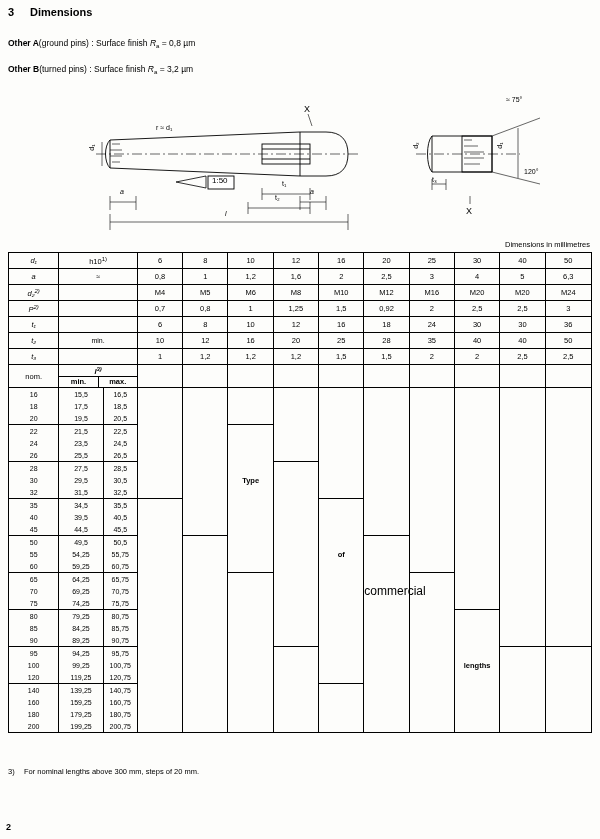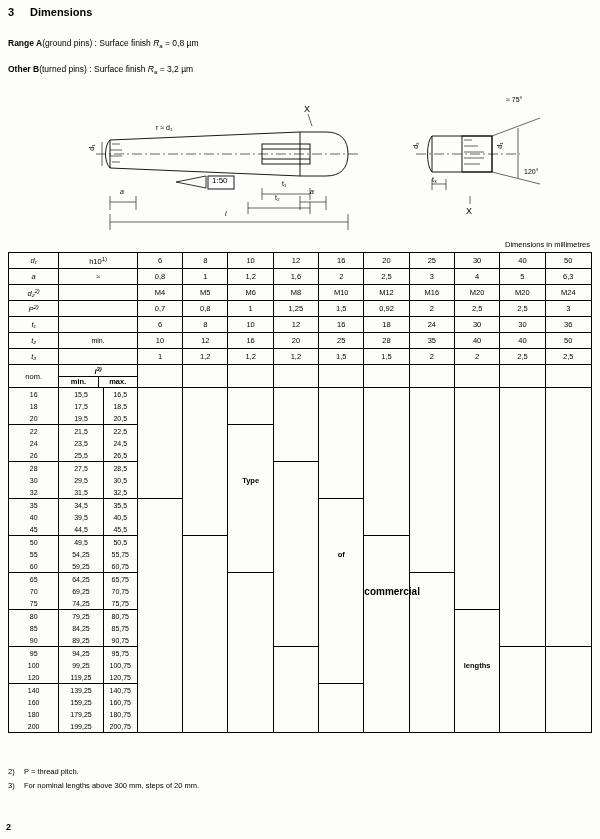--- a/index.html
+++ b/index.html
@@ -59,21 +59,21 @@
 </head>
 <body>
 
 <div class="page">
 
   <div class="sec-head">
     <span class="sec-num">3</span><span>Dimensions</span>
   </div>
 
   <div class="type-line" style="top:38px;">
-    <b>Range A</b><span>(ground pins) : Surface finish </span><i>R</i><span class="sub">a</span><span> = 0,8 µm</span>
+    <b>Other A</b><span>(ground pins) : Surface finish </span><i>R</i><span class="sub">a</span><span> = 0,8 µm</span>
   </div>
 
   <div class="type-line" style="top:64px;">
     <b>Other B</b><span>(turned pins) : Surface finish </span><i>R</i><span class="sub">a</span><span> = 3,2 µm</span>
   </div>
 
   <div class="drawing">
     <svg width="600" height="150" viewBox="0 0 600 150">
       <g stroke="#000" fill="none" stroke-width="0.9">
 
@@ -543,21 +543,21 @@
         </tr>
         <tr>
           <td class="bold" style="height: 10px; line-height: 9px; font-size: 7px; border-top: 0px; border-bottom: 0px;">70</td>
           <td style="height: 10px; line-height: 9px; font-size: 7px; border-top: 0px; border-bottom: 0px;">69,25</td>
           <td style="height: 10px; line-height: 9px; font-size: 7px; border-top: 0px; border-bottom: 0px;">70,75</td>
           <td style="height: 10px; line-height: 9px; font-size: 7.5px; font-weight: bold; border-width: 0px 1px; border-top-style: initial; border-top-color: initial; border-bottom-style: initial; border-bottom-color: initial; border-left-style: solid; border-left-color: rgb(0, 0, 0); border-right-style: solid; border-right-color: rgb(0, 0, 0);"></td>
           <td style="height: 10px; line-height: 9px; font-size: 7.5px; font-weight: bold; border-width: 0px 1px; border-top-style: initial; border-top-color: initial; border-bottom-style: initial; border-bottom-color: initial; border-left-style: solid; border-left-color: rgb(0, 0, 0); border-right-style: solid; border-right-color: rgb(0, 0, 0);"></td>
           <td style="height: 10px; line-height: 9px; font-size: 7.5px; font-weight: bold; border-width: 0px 1px; border-top-style: initial; border-top-color: initial; border-bottom-style: initial; border-bottom-color: initial; border-left-style: solid; border-left-color: rgb(0, 0, 0); border-right-style: solid; border-right-color: rgb(0, 0, 0);"></td>
           <td style="height: 10px; line-height: 9px; font-size: 7.5px; font-weight: bold; border-width: 0px 1px; border-top-style: initial; border-top-color: initial; border-bottom-style: initial; border-bottom-color: initial; border-left-style: solid; border-left-color: rgb(0, 0, 0); border-right-style: solid; border-right-color: rgb(0, 0, 0);"></td>
           <td style="height: 10px; line-height: 9px; font-size: 7.5px; font-weight: bold; border-width: 0px 1px; border-top-style: initial; border-top-color: initial; border-bottom-style: initial; border-bottom-color: initial; border-left-style: solid; border-left-color: rgb(0, 0, 0); border-right-style: solid; border-right-color: rgb(0, 0, 0);"></td>
-          <td style="height: 10px; line-height: 9px; font-size: 10px; font-weight: bold; border-width: 0px 1px; border-top-style: initial; border-top-color: initial; border-bottom-style: initial; border-bottom-color: initial; border-left-style: solid; border-left-color: rgb(0, 0, 0); border-right-style: solid; border-right-color: rgb(0, 0, 0);">commercial</td>
+          <td style="height: 10px; line-height: 9px; font-size: 12px; font-weight: normal; border-width: 0px 1px; border-top-style: initial; border-top-color: initial; border-bottom-style: initial; border-bottom-color: initial; border-left-style: solid; border-left-color: rgb(0, 0, 0); border-right-style: solid; border-right-color: rgb(0, 0, 0);">commercial</td>
           <td style="height: 10px; line-height: 9px; font-size: 7.5px; font-weight: bold; border-width: 0px 1px; border-top-style: initial; border-top-color: initial; border-bottom-style: initial; border-bottom-color: initial; border-left-style: solid; border-left-color: rgb(0, 0, 0); border-right-style: solid; border-right-color: rgb(0, 0, 0);"></td>
           <td style="height: 10px; line-height: 9px; font-size: 7.5px; font-weight: bold; border-width: 0px 1px; border-top-style: initial; border-top-color: initial; border-bottom-style: initial; border-bottom-color: initial; border-left-style: solid; border-left-color: rgb(0, 0, 0); border-right-style: solid; border-right-color: rgb(0, 0, 0);"></td>
           <td style="height: 10px; line-height: 9px; font-size: 7.5px; font-weight: bold; border-width: 0px 1px; border-top-style: initial; border-top-color: initial; border-bottom-style: initial; border-bottom-color: initial; border-left-style: solid; border-left-color: rgb(0, 0, 0); border-right-style: solid; border-right-color: rgb(0, 0, 0);"></td>
           <td style="height: 10px; line-height: 9px; font-size: 7.5px; font-weight: bold; border-width: 0px 1px; border-top-style: initial; border-top-color: initial; border-bottom-style: initial; border-bottom-color: initial; border-left-style: solid; border-left-color: rgb(0, 0, 0); border-right-style: solid; border-right-color: rgb(0, 0, 0);"></td>
         </tr>
         <tr>
           <td class="bold" style="height: 10px; line-height: 9px; font-size: 7px; border-top: 0px; border-bottom: 1px solid rgb(0, 0, 0);">75</td>
           <td style="height: 10px; line-height: 9px; font-size: 7px; border-top: 0px; border-bottom: 1px solid rgb(0, 0, 0);">74,25</td>
           <td style="height: 10px; line-height: 9px; font-size: 7px; border-top: 0px; border-bottom: 1px solid rgb(0, 0, 0);">75,75</td>
           <td style="height: 10px; line-height: 9px; font-size: 7.5px; font-weight: bold; border-width: 0px 1px; border-top-style: initial; border-top-color: initial; border-bottom-style: initial; border-bottom-color: initial; border-left-style: solid; border-left-color: rgb(0, 0, 0); border-right-style: solid; border-right-color: rgb(0, 0, 0);"></td>
@@ -718,18 +718,17 @@
           <td style="height: 10px; line-height: 9px; font-size: 7.5px; font-weight: bold; border-width: 0px 1px 1px; border-top-style: initial; border-top-color: initial; border-bottom-style: solid; border-bottom-color: rgb(0, 0, 0); border-left-style: solid; border-left-color: rgb(0, 0, 0); border-right-style: solid; border-right-color: rgb(0, 0, 0);"></td>
           <td style="height: 10px; line-height: 9px; font-size: 7.5px; font-weight: bold; border-width: 0px 1px 1px; border-top-style: initial; border-top-color: initial; border-bottom-style: solid; border-bottom-color: rgb(0, 0, 0); border-left-style: solid; border-left-color: rgb(0, 0, 0); border-right-style: solid; border-right-color: rgb(0, 0, 0);"></td>
           <td style="height: 10px; line-height: 9px; font-size: 7.5px; font-weight: bold; border-width: 0px 1px 1px; border-top-style: initial; border-top-color: initial; border-bottom-style: solid; border-bottom-color: rgb(0, 0, 0); border-left-style: solid; border-left-color: rgb(0, 0, 0); border-right-style: solid; border-right-color: rgb(0, 0, 0);"></td>
           <td style="height: 10px; line-height: 9px; font-size: 7.5px; font-weight: bold; border-width: 0px 1px 1px; border-top-style: initial; border-top-color: initial; border-bottom-style: solid; border-bottom-color: rgb(0, 0, 0); border-left-style: solid; border-left-color: rgb(0, 0, 0); border-right-style: solid; border-right-color: rgb(0, 0, 0);"></td>
           <td style="height: 10px; line-height: 9px; font-size: 7.5px; font-weight: bold; border-width: 0px 1px 1px; border-top-style: initial; border-top-color: initial; border-bottom-style: solid; border-bottom-color: rgb(0, 0, 0); border-left-style: solid; border-left-color: rgb(0, 0, 0); border-right-style: solid; border-right-color: rgb(0, 0, 0);"></td>
         </tr>
       </tbody>
   </table>
 
   <div class="notes">
-    <div><span class="nnum">2)</span><span>P  =  thread pitch.</span></div>
     <div><span class="nnum">3)</span><span>For nominal lengths above 300 mm, steps of 20 mm.</span></div>
   </div>
 
   <div class="pagenum">2</div>
 </div>
 
 </body></html>

